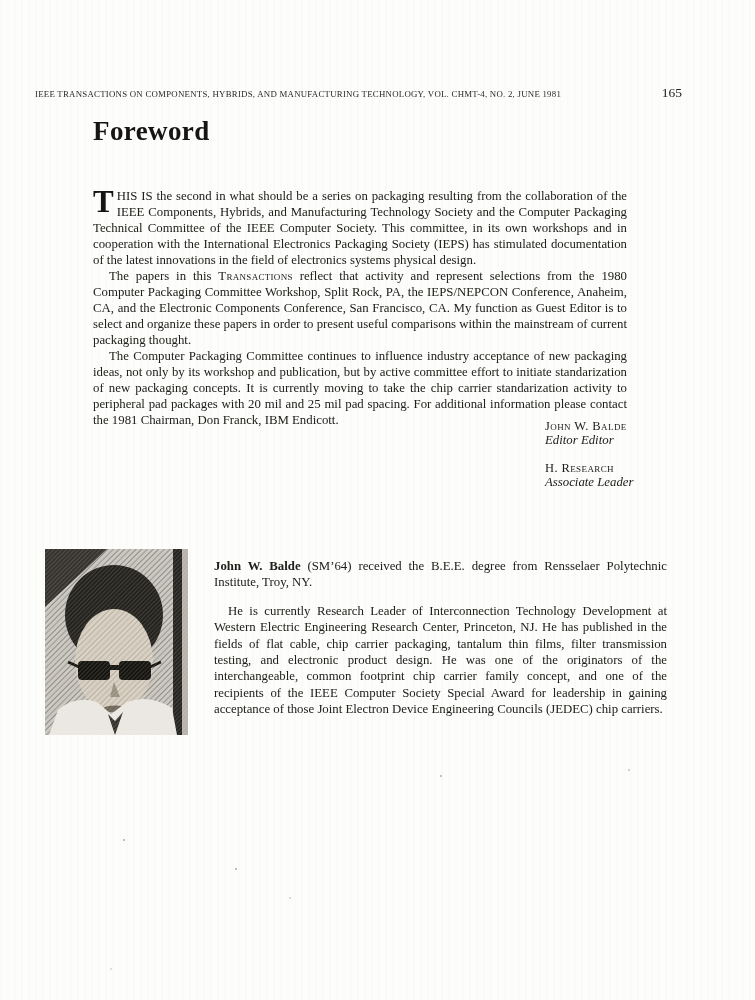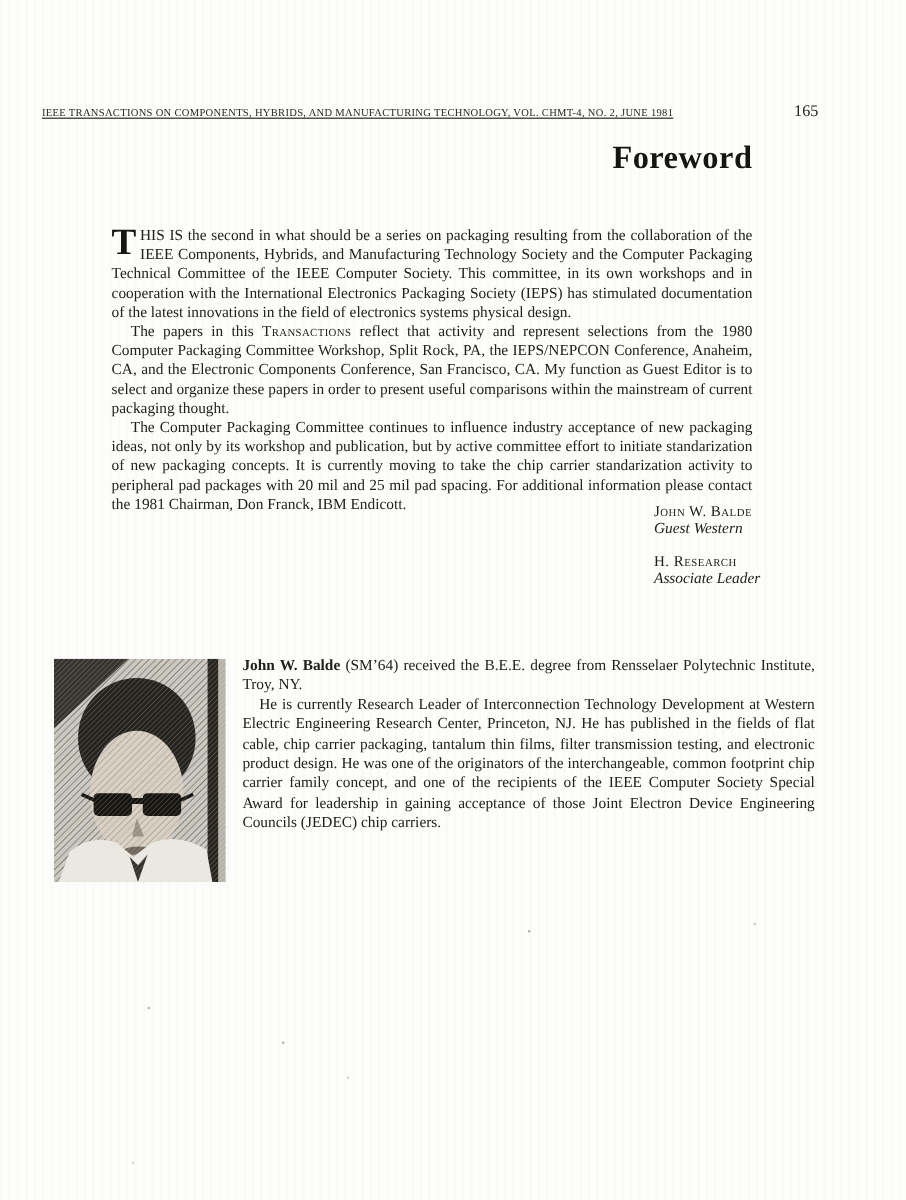--- a/index.html
+++ b/index.html
@@ -22,34 +22,33 @@
     top: 44px; left: 35px; width: 647px;
     display: flex;
     justify-content: space-between;
     align-items: baseline;
   }
   .journal-citation {
     font-size: 8.8px;
     letter-spacing: 0.25px;
     color: #2a2926;
     white-space: nowrap;
-    text-decoration: underline;
   }
   .folio {
     font-size: 13.5px;
     color: #21201d;
     margin-top: 41px;
   }
 
   
   .page-title {
     position: absolute;
     top: 116px; left: 93px; width: 534px;
     margin: 0;
-    text-align: right;
+    text-align: left;
     font-size: 27px;
     font-weight: bold;
     letter-spacing: 0.4px;
     color: #161513;
   }
 
   
   .foreword-body {
     position: absolute;
     top: 188px; left: 93px; width: 534px;
@@ -99,21 +98,21 @@
     display: block;
   }
   .bio-text {
     position: absolute;
     top: 0; left: 157px; width: 477px;
     font-size: 12.8px;
     line-height: 16.4px;
     text-align: justify;
     color: #21201d;
   }
-  .bio-text p { margin: 0; }
+  .bio-text p { margin: 12px; }
   .bio-text p.indented { text-indent: 14px; }
   .bio-name { font-weight: bold; }
 
   
   .speck {
     position: absolute;
     width: 2px; height: 2px;
     background: #8a8a86;
     border-radius: 50%;
     opacity: 0.7;
@@ -133,21 +132,21 @@
 
   <section class="foreword-body">
     <p><span class="dropcap">T</span><span>HIS IS the second in what should be a series on packaging resulting from the collaboration of the IEEE Components, Hybrids, and Manufacturing Technology Society and the Computer Packaging Technical Committee of the IEEE Computer Society. This committee, in its own workshops and in cooperation with the International Electronics Packaging Society (IEPS) has stimulated documentation of the latest innovations in the field of electronics systems physical design.</span></p>
     <p class="indented"><span>The papers in this </span><span class="sc">Transactions</span><span> reflect that activity and represent selections from the 1980 Computer Packaging Committee Workshop, Split Rock, PA, the IEPS/NEPCON Conference, Anaheim, CA, and the Electronic Components Conference, San Francisco, CA. My function as Guest Editor is to select and organize these papers in order to present useful comparisons within the mainstream of current packaging thought.</span></p>
     <p class="indented">The Computer Packaging Committee continues to influence industry acceptance of new packaging ideas, not only by its workshop and publication, but by active committee effort to initiate standarization of new packaging concepts. It is currently moving to take the chip carrier standarization activity to peripheral pad packages with 20 mil and 25 mil pad spacing. For additional information please contact the 1981 Chairman, Don Franck, IBM Endicott.</p>
   </section>
 
   <div class="signature-block">
     <div class="sig-entry">
       <div class="sig-name">John W. Balde</div>
-      <div class="sig-role">Guest Western</div>
+      <div class="sig-role">Editor Editor</div>
     </div>
     <div class="sig-entry">
       <div class="sig-name">H. Research</div>
       <div class="sig-role">Associate Leader</div>
     </div>
   </div>
 
   <section class="bio-section">
     <svg class="bio-photo" viewBox="0 0 143 186" xmlns="http://www.w3.org/2000/svg" aria-hidden="true">
       <defs>

